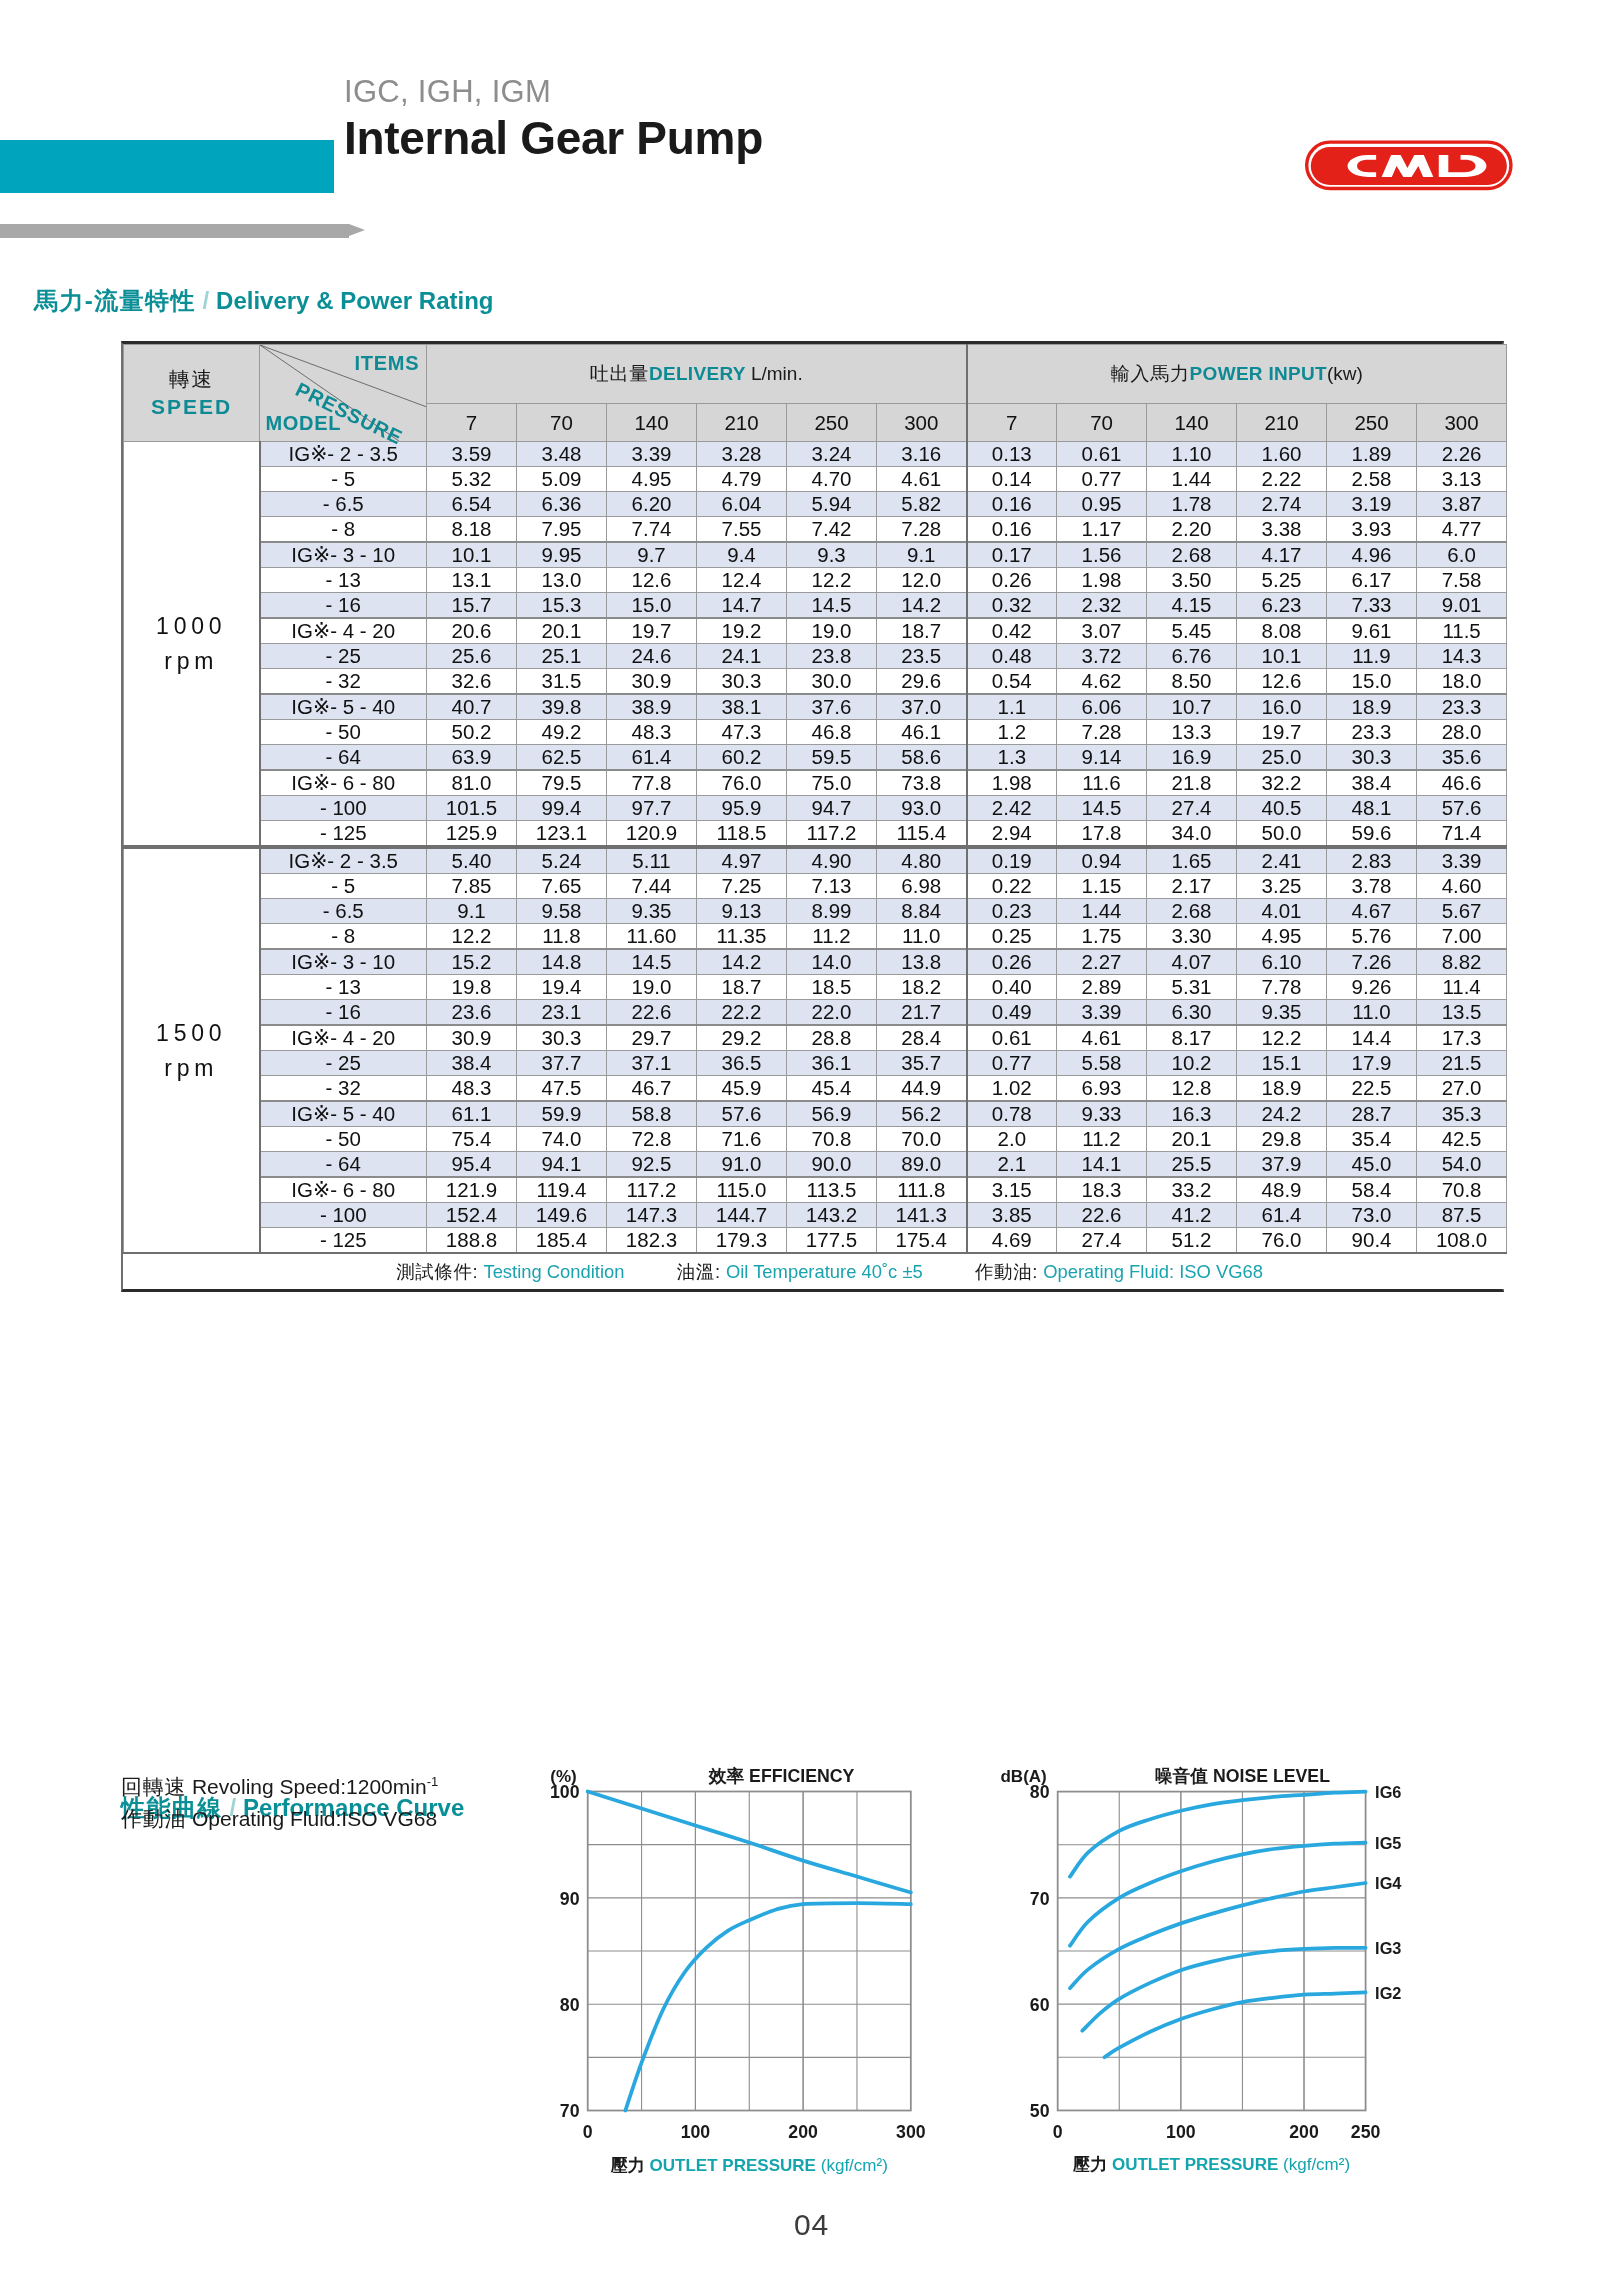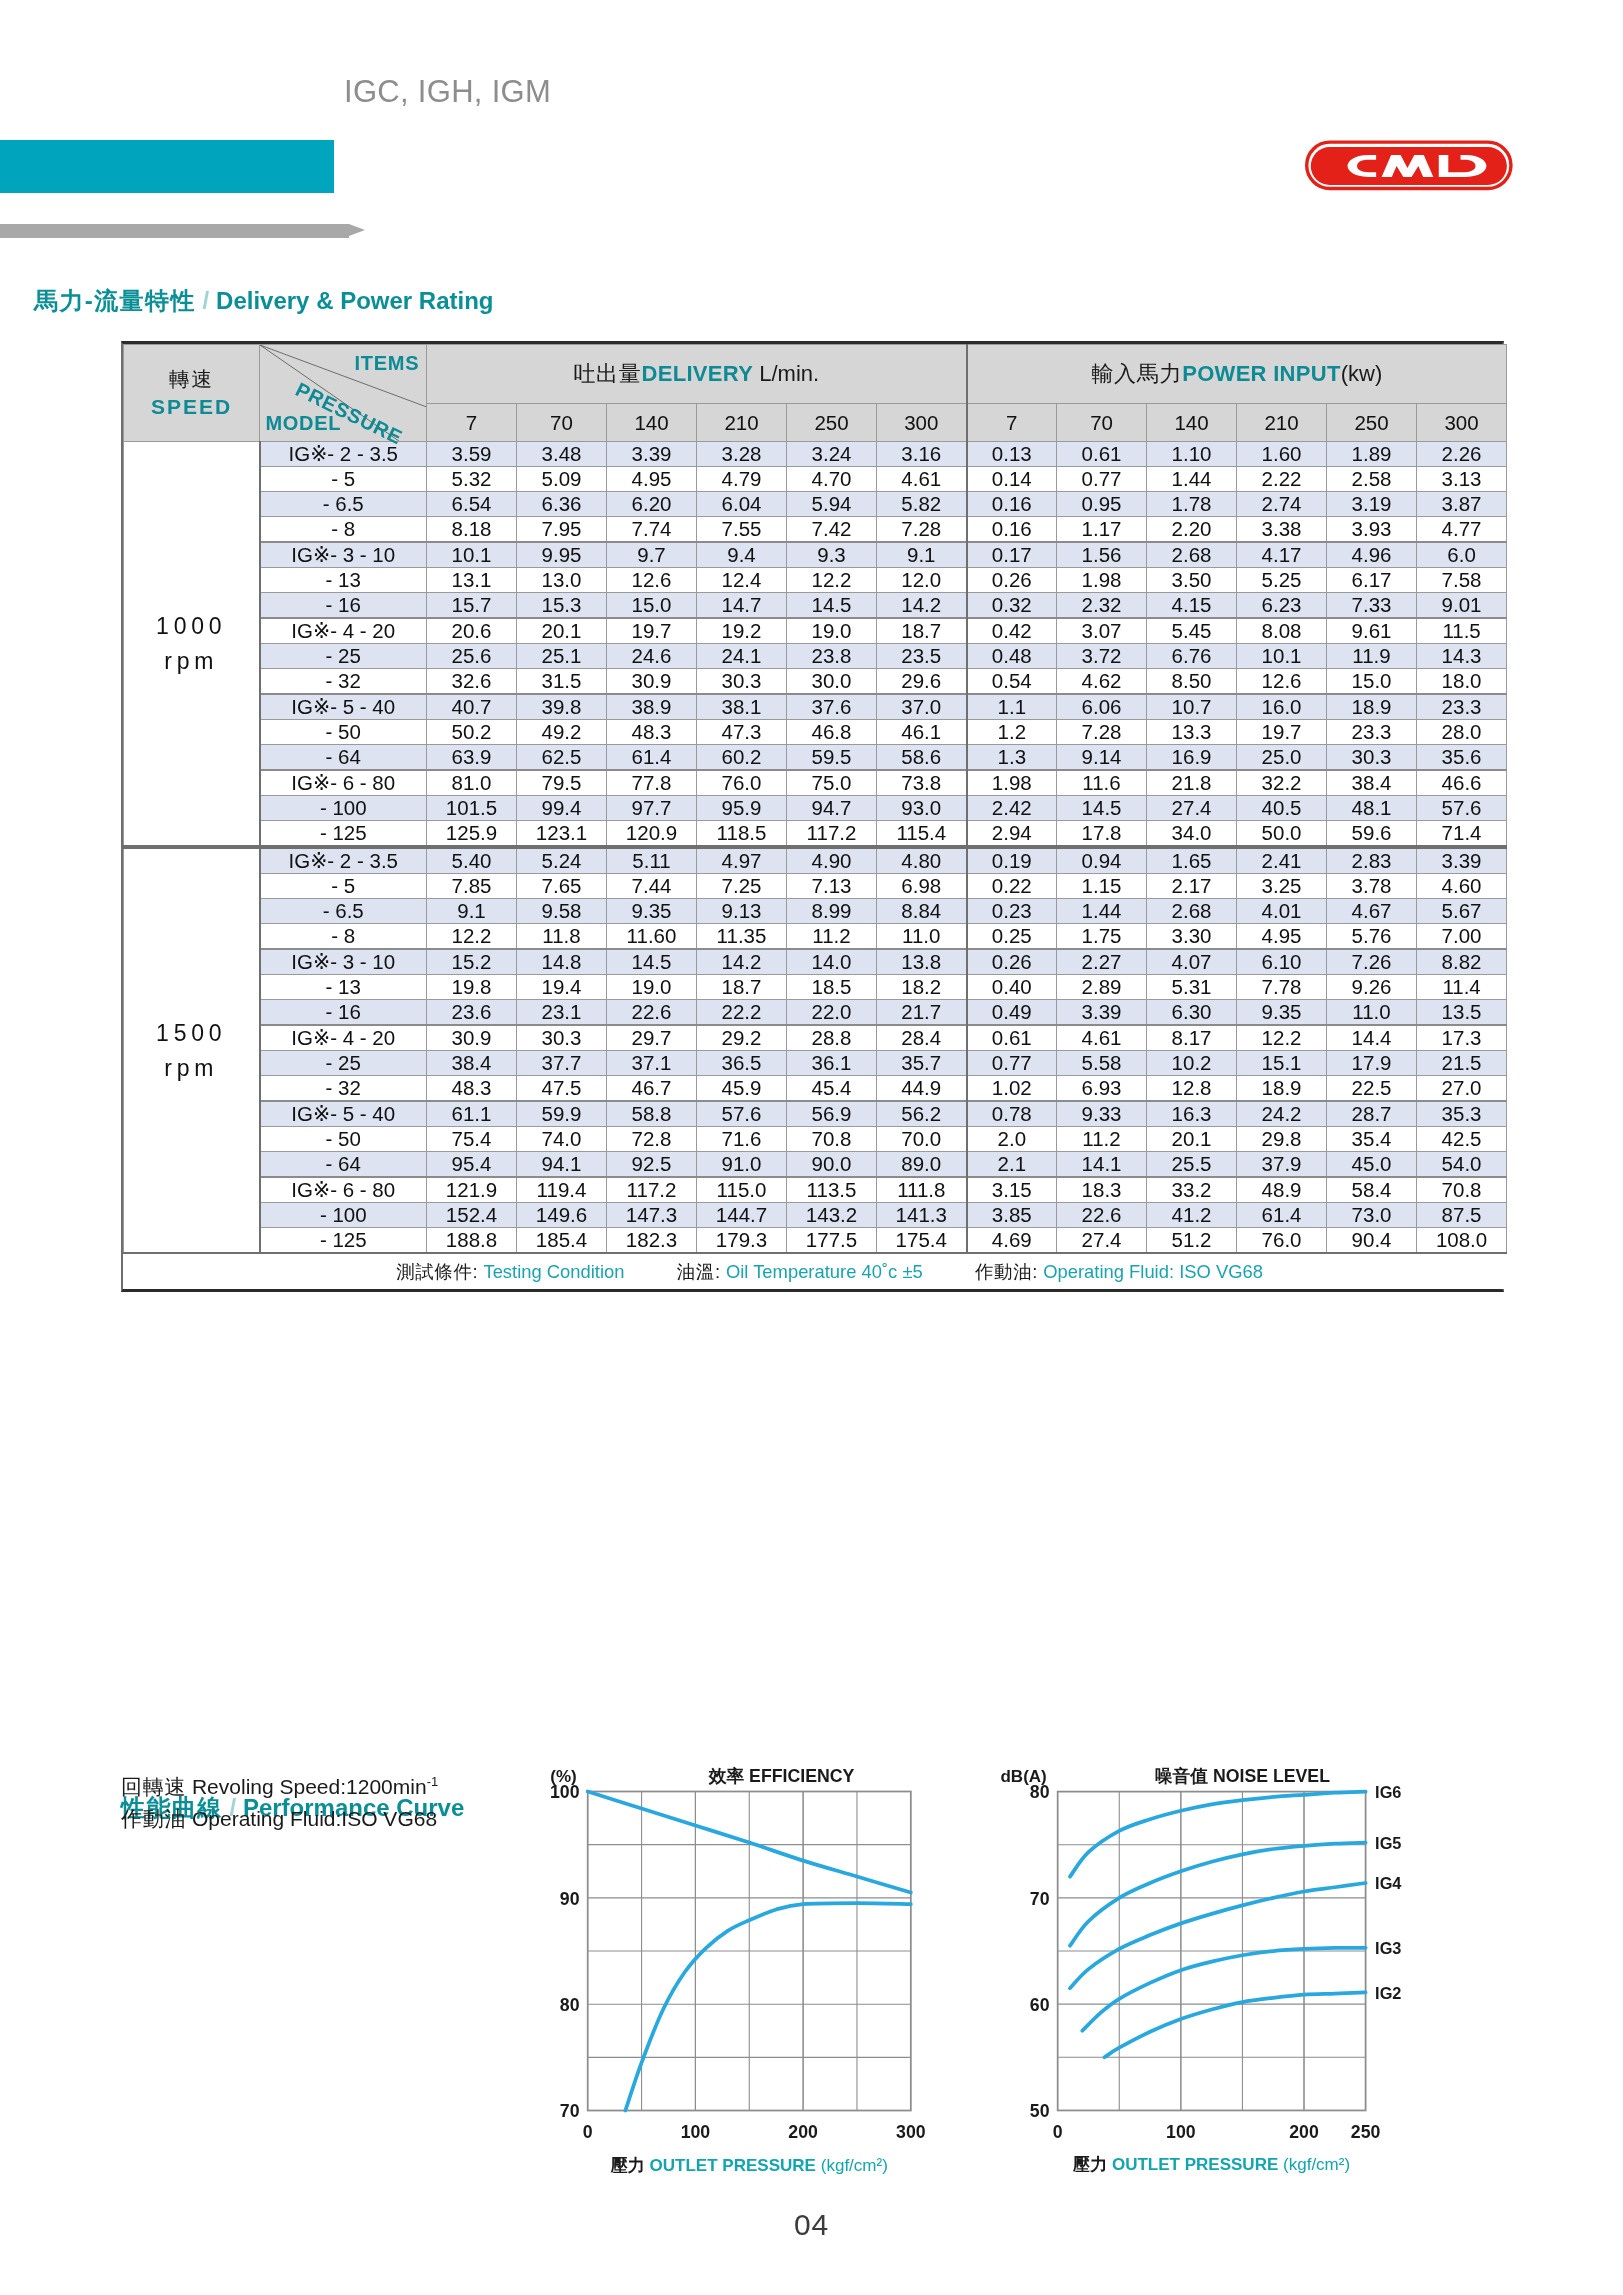--- a/index.html
+++ b/index.html
@@ -96,21 +96,21 @@
   .diag .lbl-press {
     position:absolute; left:42px; top:33px; font-size:20px; font-weight:bold;
     color:#0e8a94; letter-spacing:0.7px;
     transform: rotate(26deg); transform-origin:left top;
   }
   .diag .lbl-model {
     position:absolute; left:5.5px; bottom:6px; font-size:20px; font-weight:bold;
     color:#0e8a94; letter-spacing:0.7px;
   }
 
-  .grp-hdr { background:#d6d6d6; height:59px; font-size:22px; }
+  .grp-hdr { background:#d6d6d6; height:59px; font-size:19px; }
   .grp-hdr .cn { color:#1a1a1a; letter-spacing:0.7px; }
   .grp-hdr .en { color:#0e8a94; font-weight:bold; letter-spacing:0.3px; }
   .grp-hdr .unit { color:#1a1a1a; font-weight:normal; }
 
   .col-hdr { background:#d6d6d6; height:38px; font-size:20.5px; color:#111; }
 
   .sep-left { border-left:2px solid #6f6f6f !important; }
 
   tr.zebra td { background:#dde3f0; }
   tr.plain td { background:#ffffff; }
@@ -156,20 +156,21 @@
   }
 </style>
 </head>
 <body>
 
 <div class="header">
   <div class="hdr-teal-bar"></div>
   <div class="hdr-gray-bar"></div>
   <div class="hdr-text">
     <div class="hdr-model">IGC, IGH, IGM</div>
+    <div class="hdr-title">Internal Gear Pump</div>
   </div>
   <div class="logo">
     <svg width="225" height="64" viewBox="0 0 330 94">
       <rect x="14" y="12" width="300" height="68" rx="34" ry="34" fill="none" stroke="#e32119" stroke-width="5"></rect>
       <rect x="20" y="19" width="288" height="56" rx="28" ry="28" fill="#e32119"></rect>
       <path d="M104 31 C84 31 74 40 74 47 C74 54 84 63 104 63 L116 63 L116 56 L105 56 C93 56 88 52 88 47 C88 42 93 38 105 38 L116 38 L116 31 Z" fill="#ffffff"></path>
       <path d="M124 63 L138 31 L152 31 L162 50 L172 31 L186 31 L200 63 L185 63 L178 47 L168 63 L156 63 L146 47 L139 63 Z" fill="#ffffff"></path>
       <path d="M208 31 L222 31 L222 56 L246 56 C256 56 262 52 262 47 C262 42 256 38 246 38 L240 38 L240 31 L248 31 C268 31 278 40 278 47 C278 54 268 63 248 63 L208 63 Z" fill="#ffffff"></path>
     </svg>
   </div>

